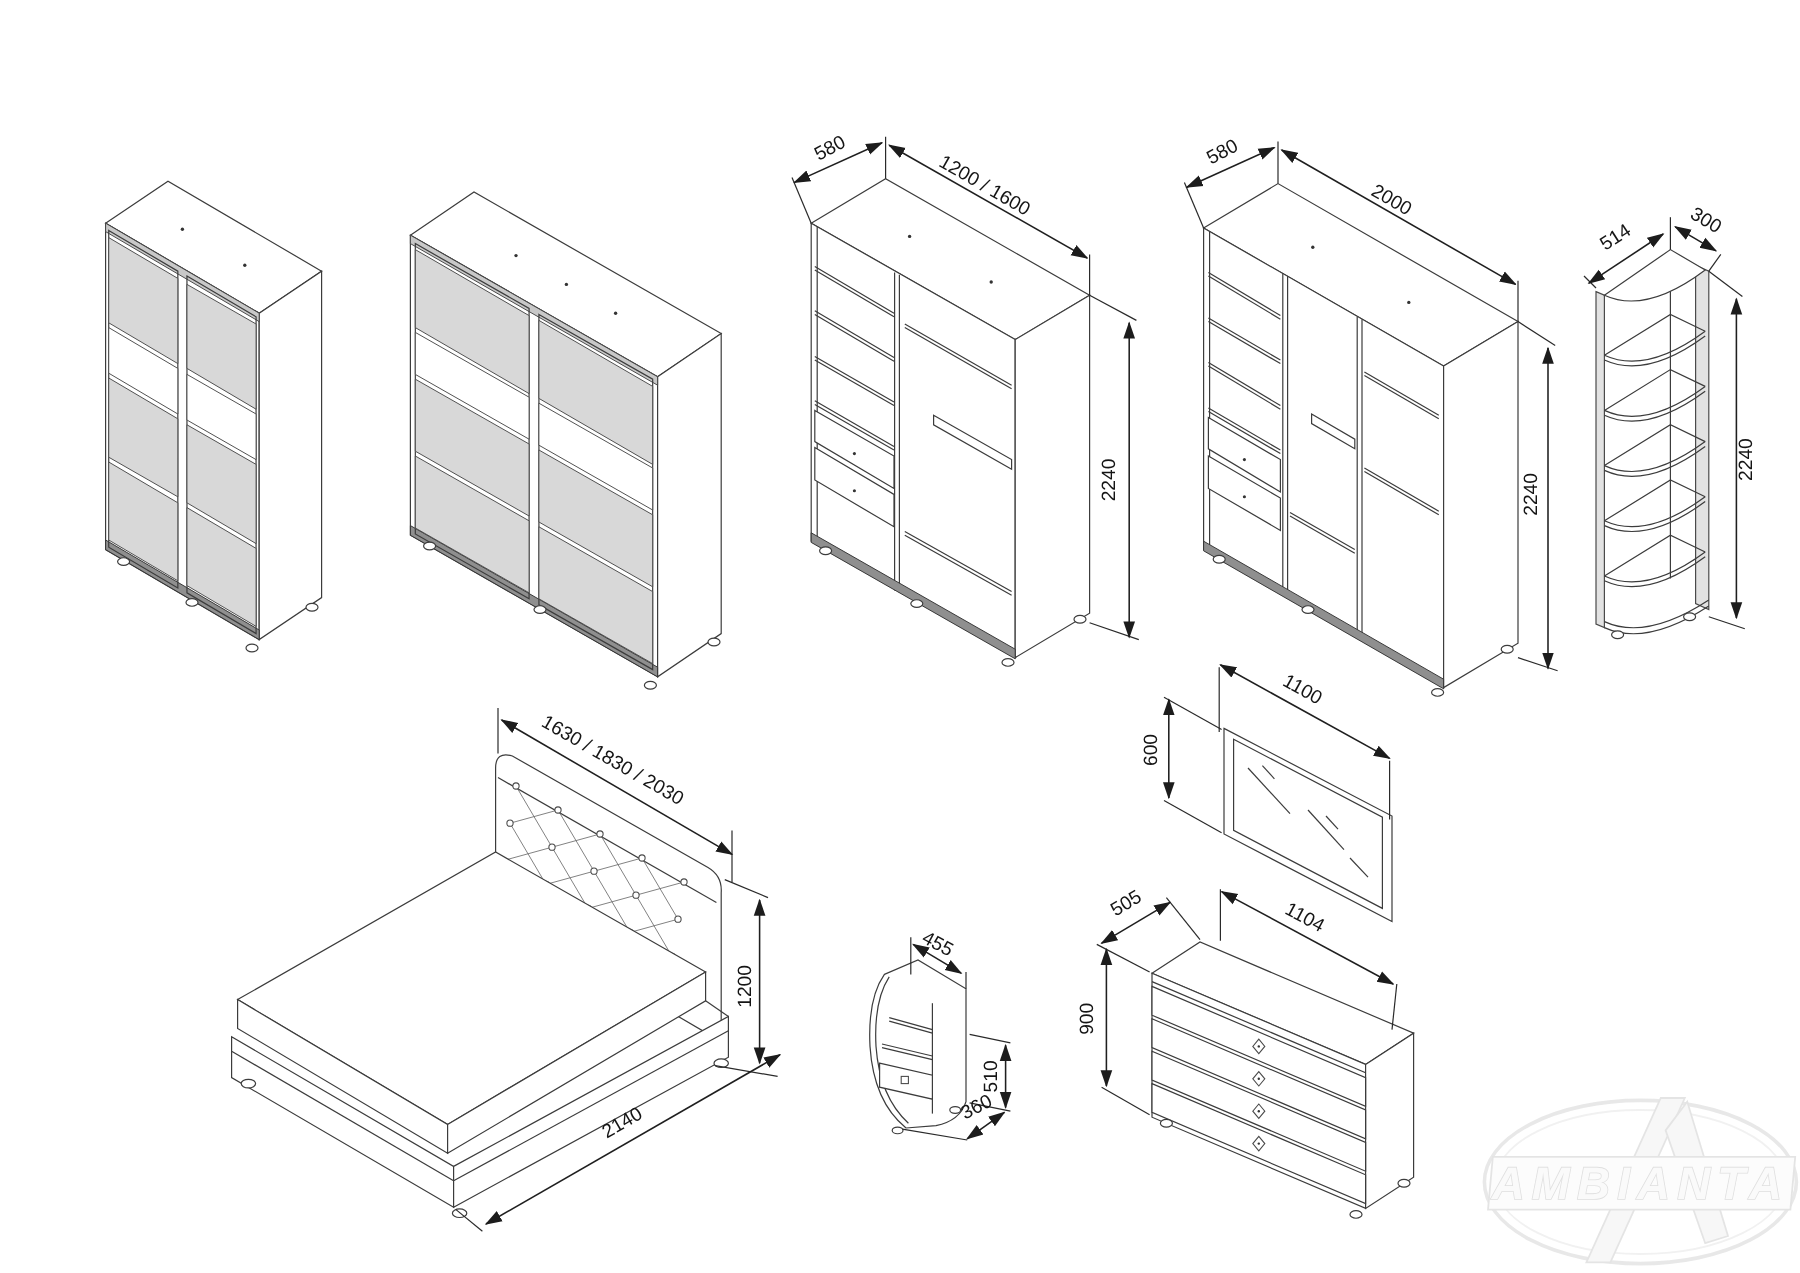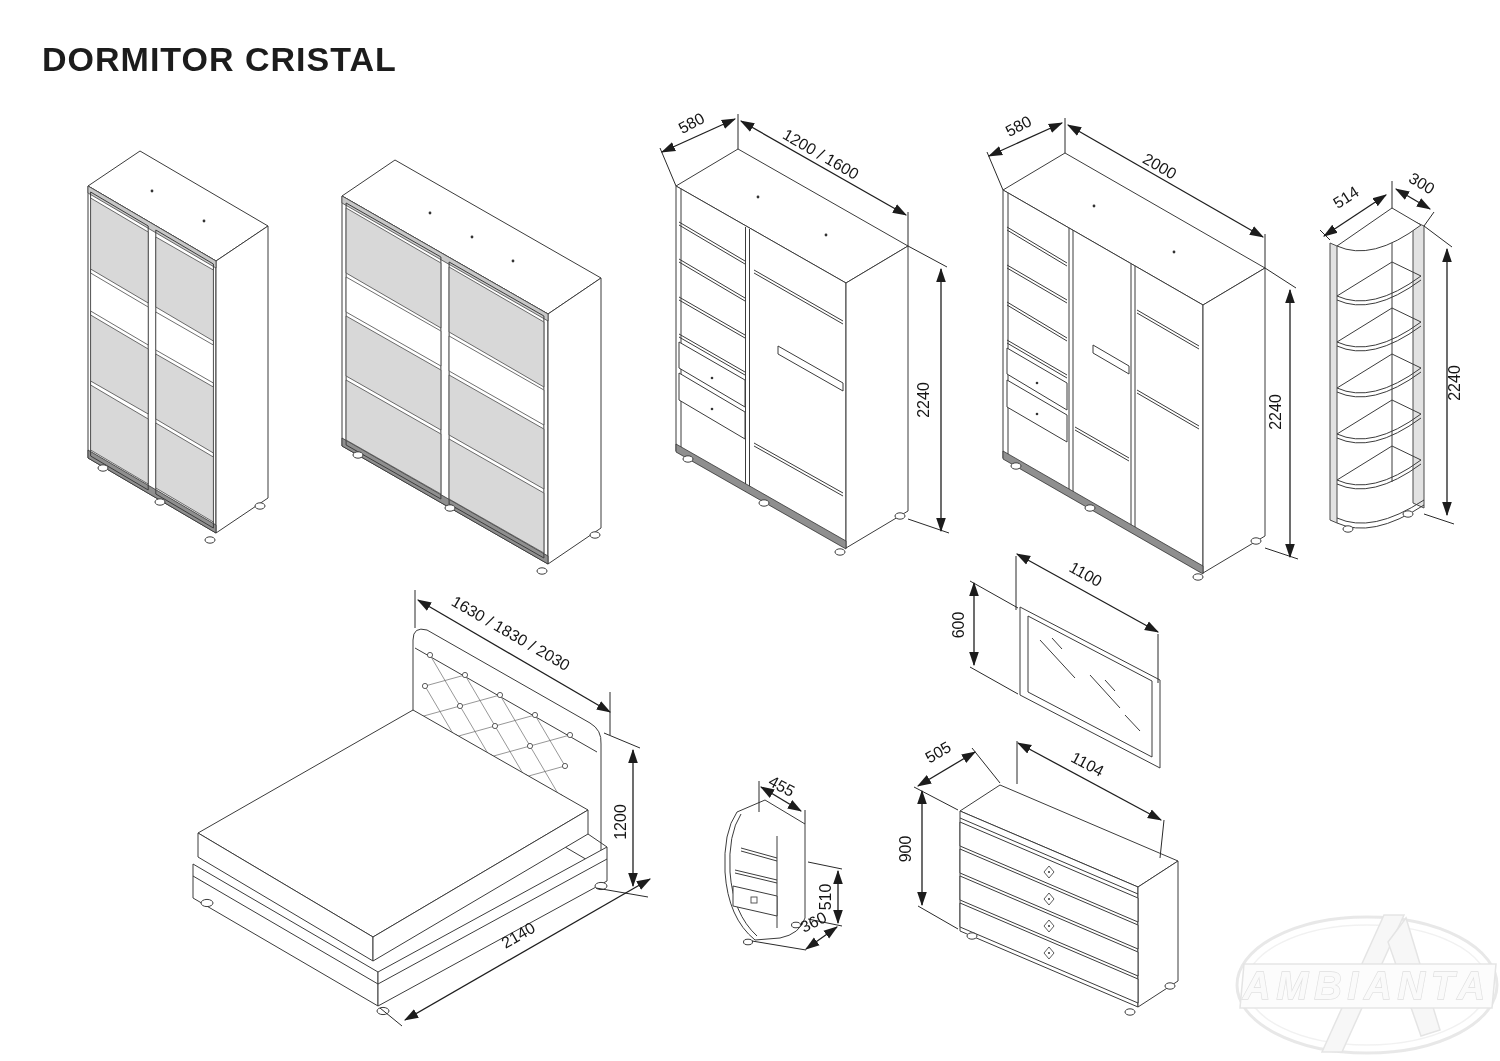--- a/index.html
+++ b/index.html
@@ -23,21 +23,20 @@
   .btn{fill:#fff;stroke:#4a4a4a;stroke-width:0.9;}
   .tuft{stroke:#6a6a6a;stroke-width:0.7;fill:none;}
   .wm-shape{fill:#f7f7f7;stroke:#e2e2e2;stroke-width:1.5;}
   .wm-txt{font-family:"Liberation Sans",sans-serif;font-size:38px;font-weight:bold;font-style:italic;
         letter-spacing:6px;fill:#fafafa;stroke:#dcdcdc;stroke-width:1.3;paint-order:stroke;text-anchor:middle;}
 </style>
 </head>
 <body>
 
 <div class="page">
-  <h1 class="title">DORMITOR CRISTAL</h1>
 
   <svg width="1500" height="1061" viewBox="0 0 1500 1061">
     <defs>
       <marker id="ar" viewBox="0 0 10 8" refX="9.2" refY="4" markerWidth="11" markerHeight="9" orient="auto-start-reverse">
         <path d="M0,0.6 L10,4 L0,7.4 Z" fill="#1c1c1c"></path>
       </marker>
     </defs>
 
     <g>
       <polygon class="face" points="88,186 140,151 268,226 216,261"></polygon>

